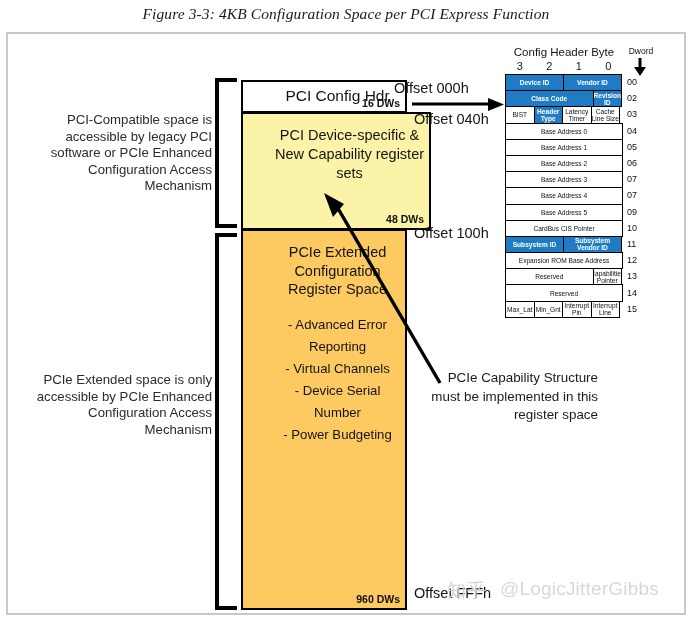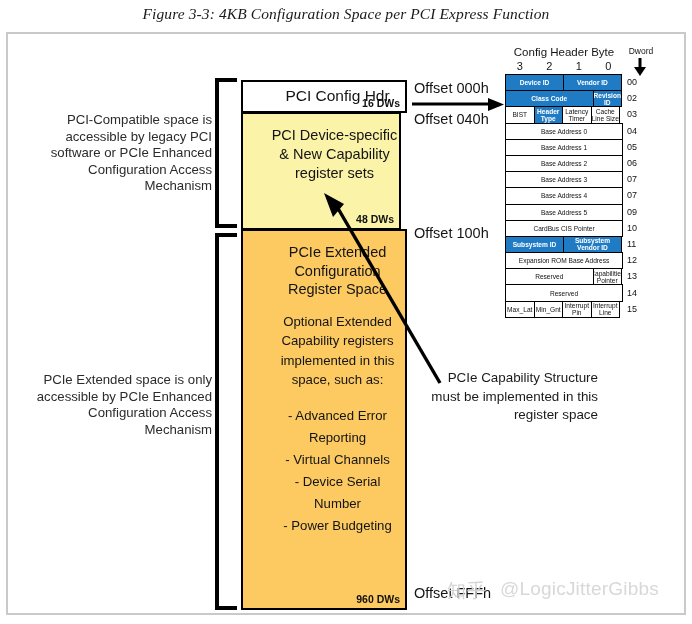--- a/index.html
+++ b/index.html
@@ -73,21 +73,21 @@
     box-sizing: border-box;
     border: 2.5px solid #000;
     text-align: center;
     padding-left: 27px;
   }
   #block-hdr {
     top: 80px; width: 166px; height: 33px;
     background: #ffffff;
   }
   #block-devspec {
-    top: 112px; width: 160px; height: 118px;
+    top: 112px; width: 190px; height: 118px;
     background: #faf3a8;
   }
   #block-ext {
     top: 229px; width: 166px; height: 381px;
     background: #fcca61;
   }
 
   .blk-title {
     font-size: 15px;
     color: #141414;
@@ -132,21 +132,21 @@
     color: #141414;
   }
 
   
   .offset-label {
     position: absolute;
     font-size: 14.5px;
     color: #151515;
     white-space: nowrap;
   }
-  #offset-000 { left: 414px; top: 80px; }
+  #offset-000 { left: 394px; top: 80px; }
   #offset-040 { left: 414px; top: 111px; }
   #offset-100 { left: 414px; top: 225px; }
   #offset-fff { left: 414px; top: 585px; }
 
   
   #arrow-to-table {
     position: absolute;
     left: 412px;
     top: 98px;
     width: 92px;
@@ -299,21 +299,20 @@
     <div class="dw-label" id="dw-16">16 DWs</div>
   </div>
 
   <div class="map-block" id="block-devspec">
     <div id="devspec-text">PCI Device-specific &amp; New Capability register sets</div>
     <div class="dw-label" id="dw-48">48 DWs</div>
   </div>
 
   <div class="map-block" id="block-ext">
     <div id="ext-title">PCIe Extended Configuration Register Space</div>
-    <div id="ext-body">Optional Extended Capability registers implemented in this space, such as:</div>
     <div id="ext-list">
         <div>- Advanced Error Reporting</div>
         <div>- Virtual Channels</div>
         <div>- Device Serial Number</div>
         <div>- Power Budgeting</div>
       </div>
     <div class="dw-label" id="dw-960">960 DWs</div>
   </div>
 
   <div class="offset-label" id="offset-000">Offset 000h</div>

